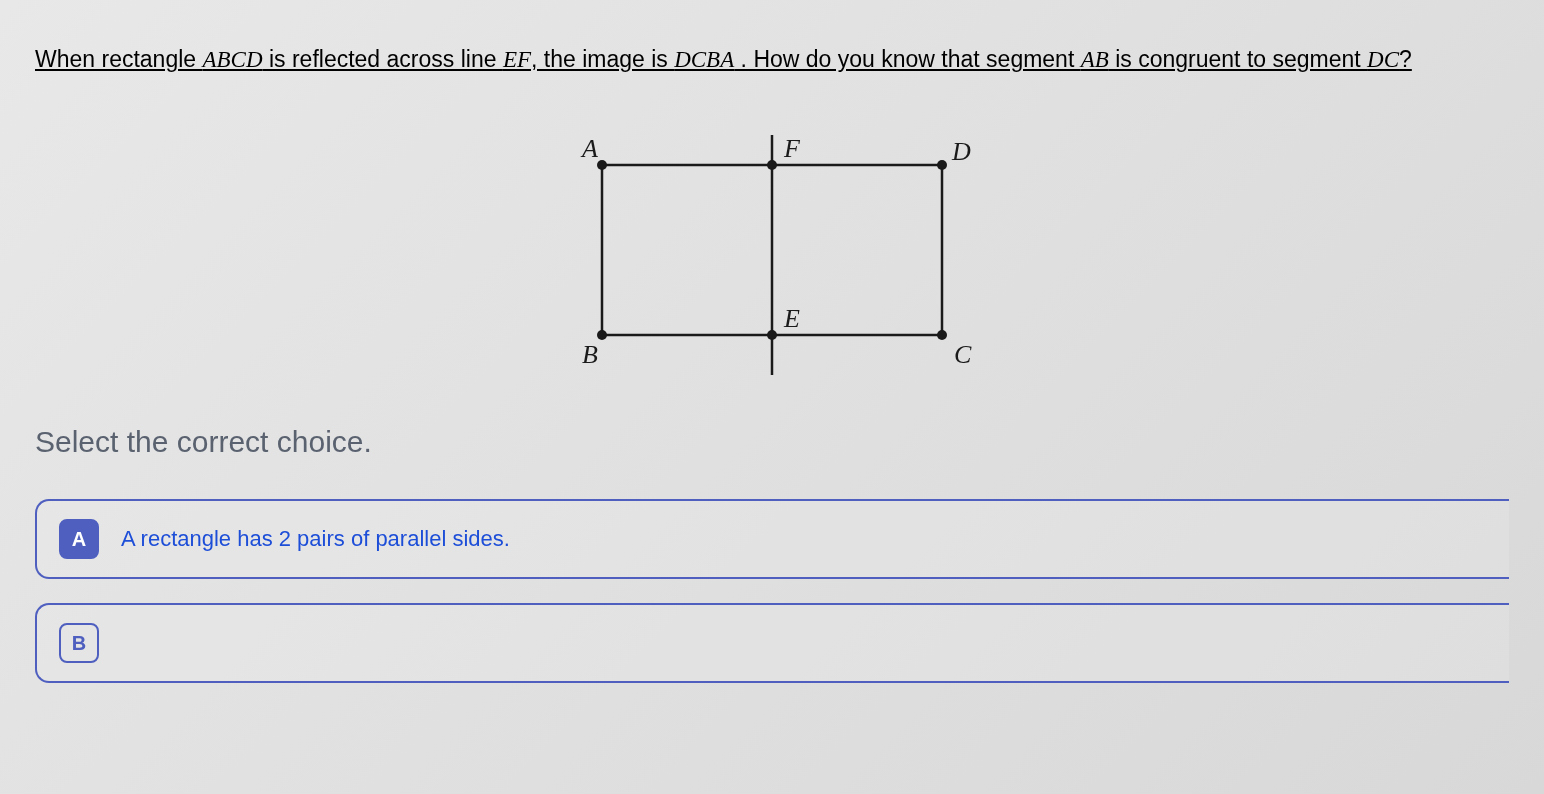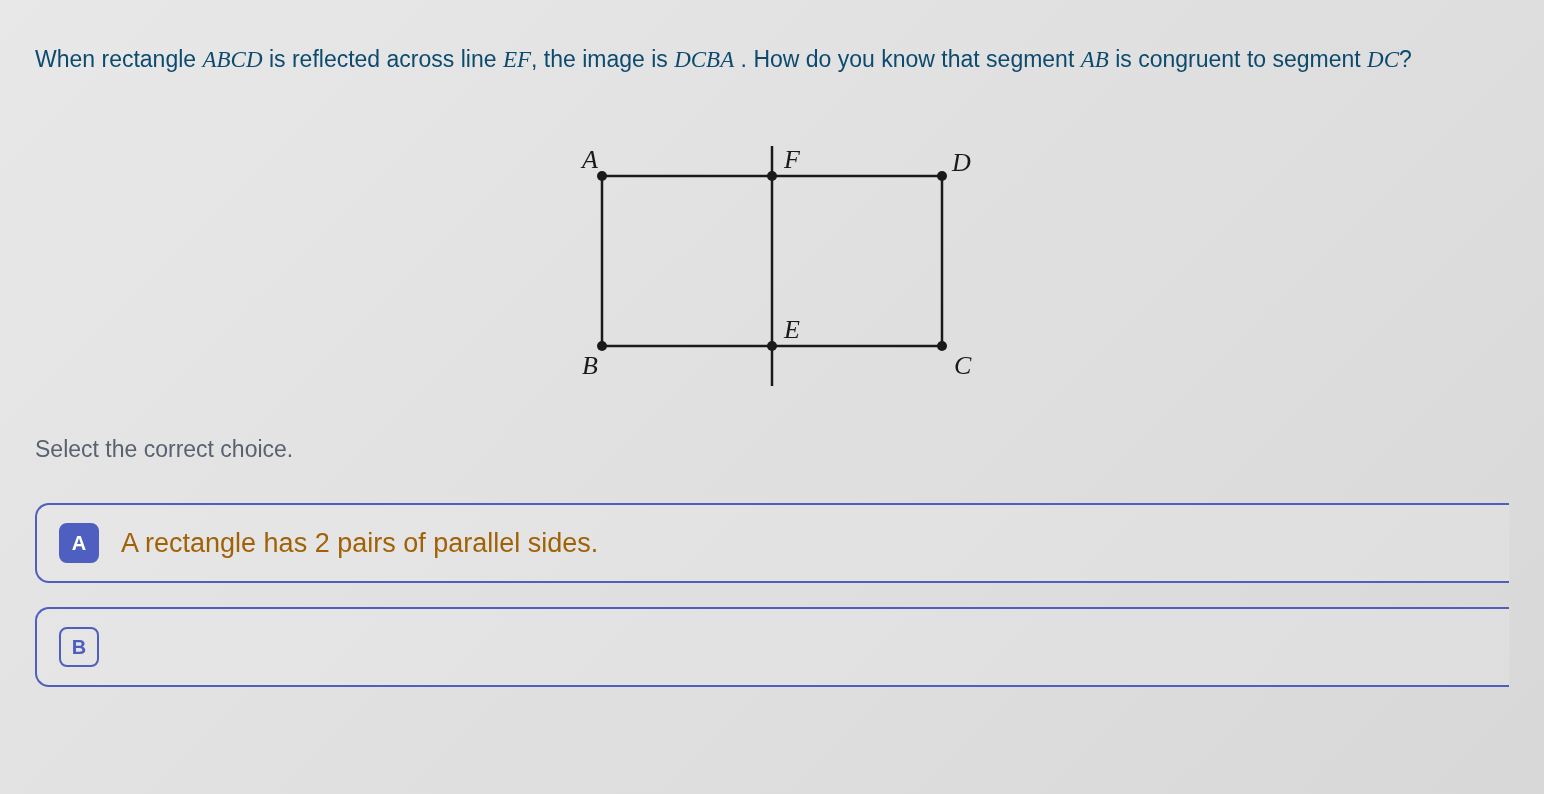--- a/index.html
+++ b/index.html
@@ -8,32 +8,33 @@
     font-family: 'Segoe UI', Tahoma, Geneva, Verdana, sans-serif;
     width: 1544px;
     height: 794px;
     padding: 40px 35px 0 35px;
     color: #2a3348;
     overflow: hidden;
   }
   .question {
     font-size: 23px;
     line-height: 1.7;
-    color: #0c4a6e;
-    margin-bottom: 47px;
+    color: #000000;
+    margin-bottom: 36px;
+    text-decoration: underline;
   }
   .mathit { font-style: italic; font-family: 'Times New Roman', serif; font-weight: 500; }
   .diagram-wrap {
     display: flex;
     justify-content: center;
     margin: 10px 0 30px 0;
   }
   svg.diagram { display: block; }
   .prompt {
-    font-size: 23px;
+    font-size: 30px;
     color: #5a6270;
     margin: 20px 0 40px 0;
   }
   .choice {
     border: 2px solid #4e5fbf;
     border-radius: 14px;
     padding: 18px 22px;
     margin-bottom: 24px;
     display: flex;
     align-items: center;
@@ -55,22 +56,22 @@
     border-radius: 8px;
     display: flex;
     align-items: center;
     justify-content: center;
     font-weight: 600;
     font-size: 20px;
     color: #4e5fbf;
     flex-shrink: 0;
   }
   .choice-text {
-    font-size: 27px;
-    color: #a16207;
+    font-size: 22px;
+    color: #1d4ed8;
   }
   .cursor-icon {
     display: inline-block;
     vertical-align: middle;
     margin-left: -10px;
   }
 </style>
 </head>
 <body>
 

